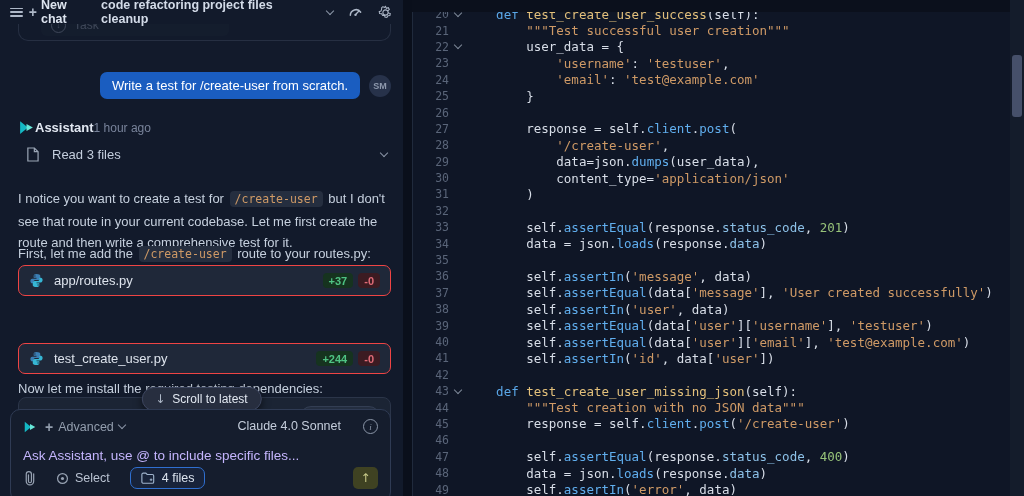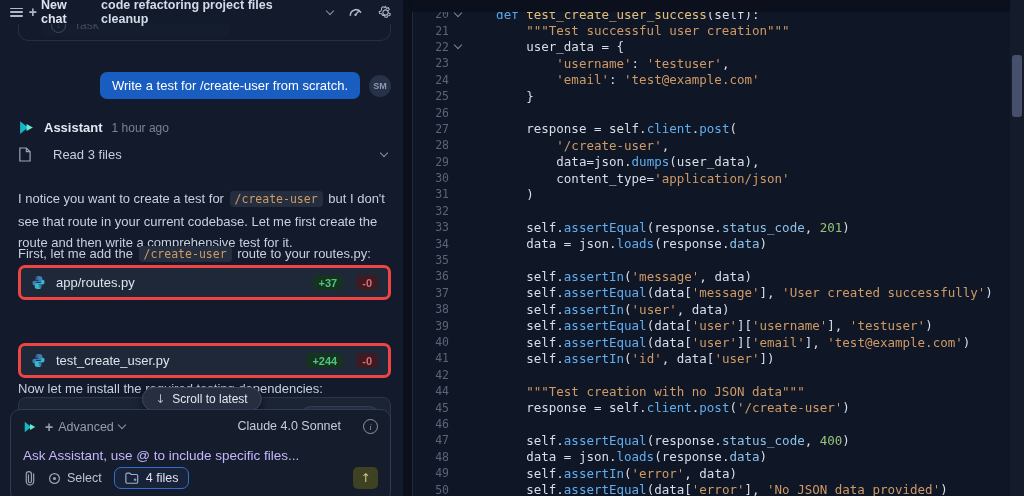--- a/index.html
+++ b/index.html
@@ -31,34 +31,34 @@
   .circ-dn{width:13px;height:13px;border:1.3px solid #97a2b4;border-radius:50%;
            display:flex;align-items:center;justify-content:center;color:#97a2b4;font-size:9px;line-height:1;}
 
   
   #user-row{top:72px;right:12px;display:flex;align-items:center;gap:9px;z-index:2;}
   #user-bubble{background:#1a5dc0;color:#fff;font-size:13px;padding:6px 12px;border-radius:7px;}
   #user-avatar{width:22px;height:22px;border-radius:50%;background:#27324a;color:#8e99ad;
                font-size:9px;display:flex;align-items:center;justify-content:center;font-weight:bold;}
 
   
-  #assistant-header{top:119px;left:18px;display:flex;align-items:center;gap:9px;}
+  #assistant-header{top:119px;left:18px;display:flex;align-items:center;}
   #assistant-header .name{font-weight:bold;color:#e2e8f2;font-size:13px;}
   #assistant-header .time{color:#78839a;font-size:12px;}
-  #read-files{top:147px;left:18px;right:16px;display:flex;align-items:center;gap:22px;color:#c4cedd;cursor:pointer;}
+  #read-files{top:147px;left:26px;right:16px;display:flex;align-items:center;gap:13px;color:#c4cedd;cursor:pointer;}
   #read-files .chev{margin-left:auto;}
 
   .para{left:18px;right:15px;color:#c6d0de;font-size:13px;line-height:21.5px;}
   .chip{background:#252e3f;color:#cf9a66;font-family:"DejaVu Sans Mono",monospace;
         font-size:11.5px;padding:1px 5px;border-radius:4px;margin:0 2px;}
 
-  .file-card{left:18px;right:12px;height:29px;background:#1f2839;border:3px solid #ef4444;
+  .file-card{left:18px;right:12px;height:29px;background:#1f2839;border:1px solid #ef4444;
              border-radius:7px;display:flex;align-items:center;padding:0 10px;gap:10px;cursor:pointer;}
   .file-card .fname{color:#dde3ec;font-size:13px;}
-  .badges{margin-left:auto;display:flex;gap:13px;}
+  .badges{margin-left:auto;display:flex;gap:5px;}
   .badge{font-size:11px;font-weight:bold;padding:1.5px 6px;border-radius:4px;font-family:"Liberation Sans",sans-serif;}
   .badge.add{background:#16331f;color:#4fc383;}
   .badge.del{background:#3c1b22;color:#df6b76;}
 
   
   #deps-card{left:18px;right:12px;top:397px;height:70px;border:1px solid #2b3549;background:#1b2434;
              border-radius:8px;padding:8px 10px;display:flex;align-items:flex-start;gap:9px;z-index:2;}
   #deps-card .dlabel{font-weight:bold;color:#d2dae6;font-size:13px;}
   #deps-card .term{margin-left:auto;color:#97a2b4;font-family:"DejaVu Sans Mono",monospace;font-size:11px;font-weight:bold;}
   .installed-btn{background:#242e40;border:1px solid #333e53;color:#8d98a9;font-size:12px;
@@ -71,21 +71,21 @@
 
   
   #composer{left:10px;right:12px;top:409px;bottom:-6px;background:#151d2d;border:1px solid #2f3b54;
             border-radius:10px;z-index:10;padding:9px 12px;}
   #composer-top{display:flex;align-items:center;gap:8px;}
   .adv{display:flex;align-items:center;gap:5px;color:#939eae;font-size:12.5px;cursor:pointer;}
   #model-row{margin-left:auto;display:flex;align-items:flex-start;gap:22px;color:#c4cddb;font-size:12.5px;cursor:pointer;}
   .info-i{width:13px;height:13px;border:1.2px solid #8b96a8;border-radius:50%;color:#8b96a8;
           font-size:9px;display:flex;align-items:center;justify-content:center;font-style:italic;font-family:"Liberation Serif",serif;}
   #composer-input{margin-top:14px;color:#c4b5fd;font-size:13.5px;}
-  #composer-bottom{position:absolute;left:12px;right:12px;bottom:12px;display:flex;align-items:center;gap:12px;}
+  #composer-bottom{position:absolute;left:12px;right:12px;bottom:12px;display:flex;align-items:center;gap:20px;}
   .select-btn{display:flex;align-items:center;gap:6px;color:#bac3d2;font-size:12.5px;cursor:pointer;}
   .files-btn{display:flex;align-items:center;gap:7px;border:1.5px solid #2f6fd0;border-radius:7px;
              padding:3px 10px;color:#dbe3ee;font-size:12.5px;background:#18233a;cursor:pointer;}
   #send-btn{margin-left:auto;width:25px;height:22px;background:#3f4222;border-radius:5px;color:#c9cb8a;
             display:flex;align-items:center;justify-content:center;font-size:13px;cursor:pointer;}
 
   
   #gap{left:403px;top:0;width:9px;height:496px;background:#0a0f1b;}
   #editor{left:412px;top:12px;width:612px;height:496px;background:#0f1626;overflow:hidden;border-left:1px solid #202a3c;}
   #code-lines{position:absolute;left:0;top:-6px;right:14px;}
@@ -379,20 +379,27 @@
         <span class="ln">41</span>
         <span class="fold"></span>
         <span class="codetext"><span class="c-p">        self.</span><span class="c-m">assertIn</span><span class="c-p">(</span><span class="c-s">'id'</span><span class="c-p">, data[</span><span class="c-s">'user'</span><span class="c-p">])</span></span>
       </div>
       <div class="crow">
         <span class="ln">42</span>
         <span class="fold"></span>
         <span class="codetext"></span>
       </div>
       <div class="crow">
+        <span class="ln">43</span>
+        <span class="fold">
+          <span class="chev"></span>
+        </span>
+        <span class="codetext"><span class="c-p">    </span><span class="c-k">def </span><span class="c-f">test_create_user_missing_json</span><span class="c-p">(self):</span></span>
+      </div>
+      <div class="crow">
         <span class="ln">44</span>
         <span class="fold"></span>
         <span class="codetext"><span class="c-s">        """Test creation with no JSON data"""</span></span>
       </div>
       <div class="crow">
         <span class="ln">45</span>
         <span class="fold"></span>
         <span class="codetext"><span class="c-p">        response = self.</span><span class="c-m">client</span><span class="c-p">.</span><span class="c-m">post</span><span class="c-p">(</span><span class="c-s">'/create-user'</span><span class="c-p">)</span></span>
       </div>
       <div class="crow">

